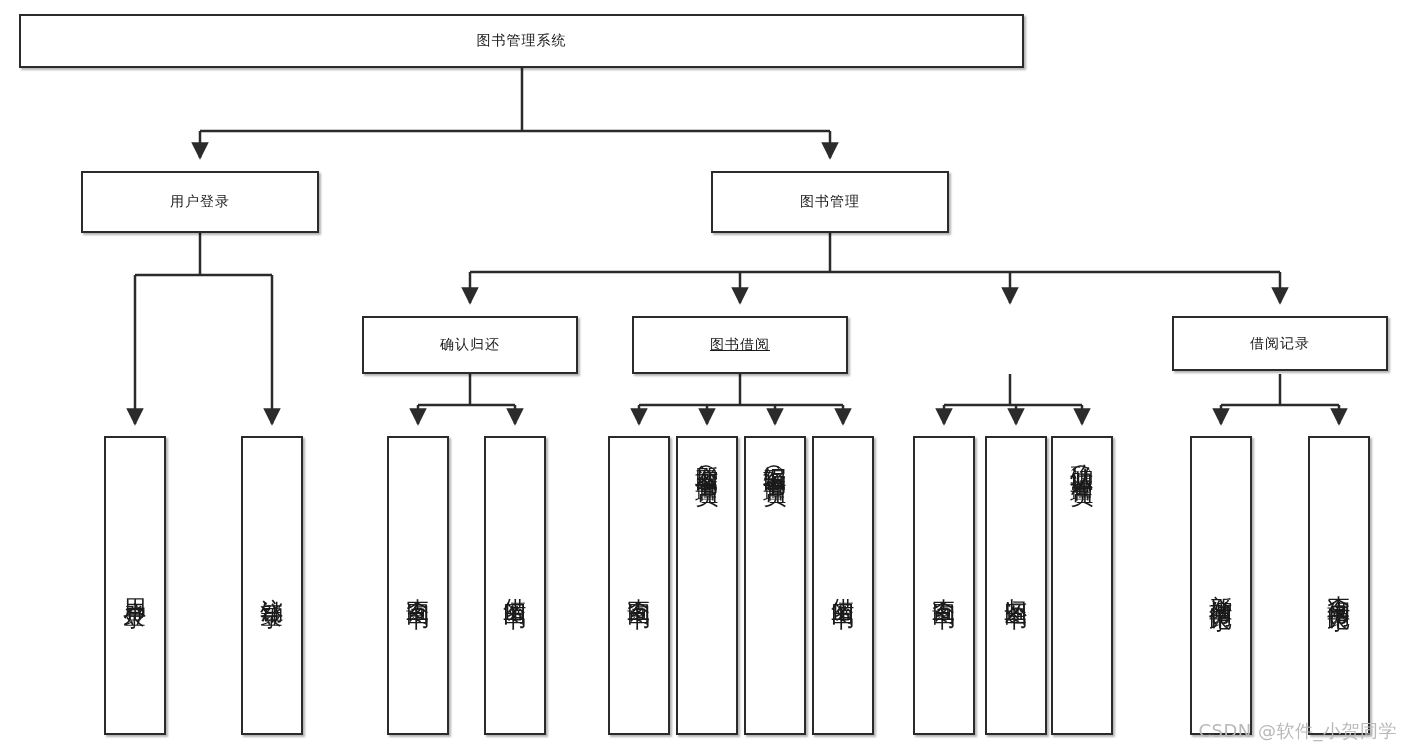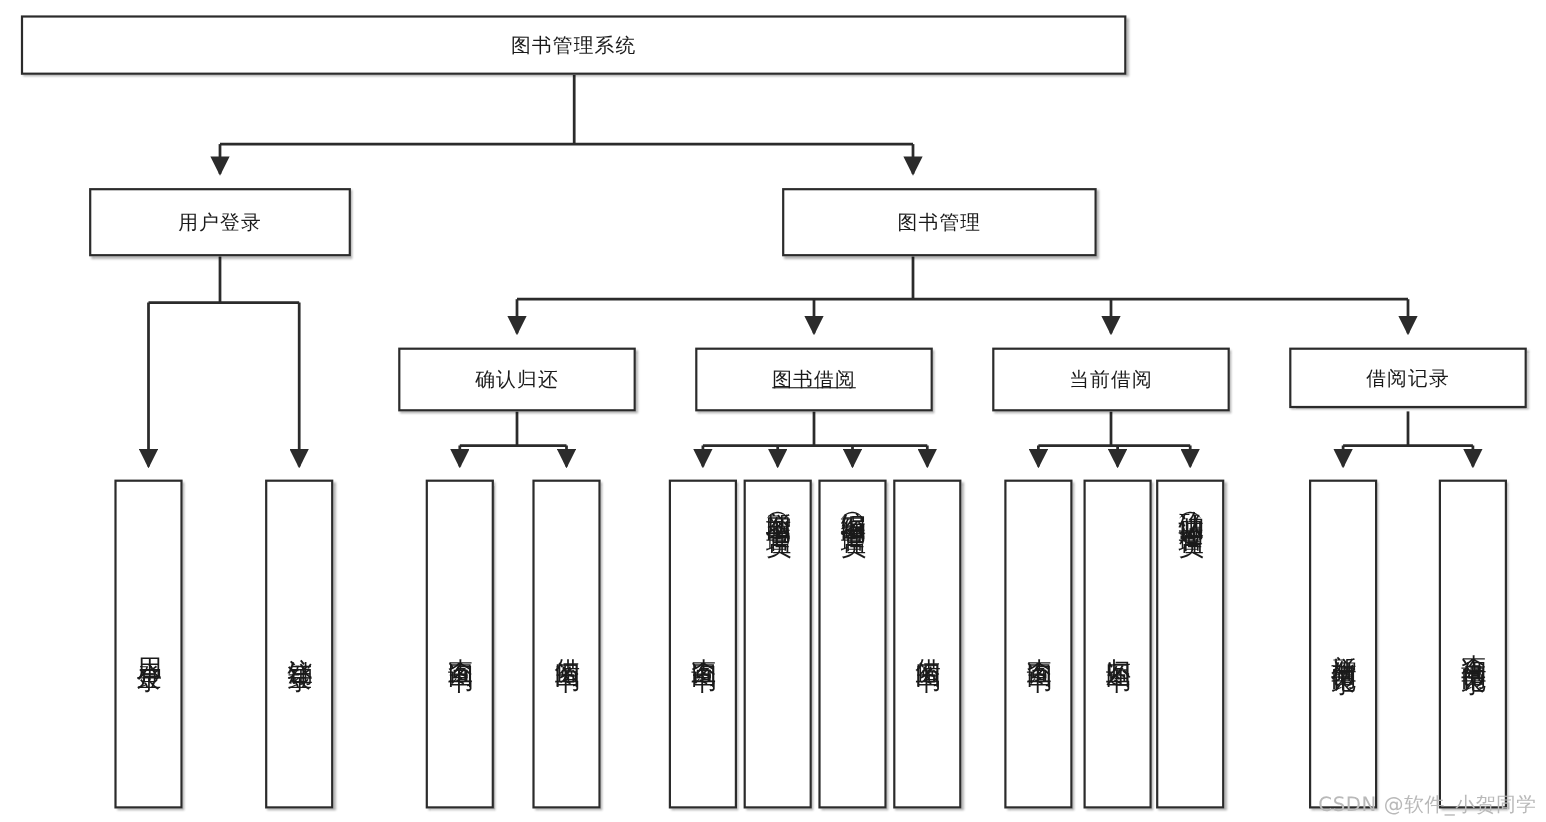--- a/index.html
+++ b/index.html
@@ -29,21 +29,21 @@
     box-sizing: border-box;
     background: #ffffff;
     border: 2px solid #2b2b2b;
     box-shadow: 2px 2px 2px rgba(0,0,0,0.30);
     display: flex;
     align-items: center;
     justify-content: center;
     color: #1a1a1a;
   }
   .node.horiz {
-    font-size: 18px;
+    font-size: 14px;
     letter-spacing: 1px;
   }
   .node.vert {
     align-items: flex-start;
     justify-content: center;
     padding-top: 8px;
   }
   .node.vert .vtext {
     writing-mode: vertical-rl;
     text-orientation: upright;
@@ -122,32 +122,29 @@
     </g>
   </svg>
 
   <div class="node horiz" style="left: 19px; top: 14px; width: 1005px; height: 54px;">
     <span>图书管理系统</span>
   </div>
 
   <div class="node horiz" style="left: 81px; top: 171px; width: 238px; height: 62px;">
     <span>用户登录</span>
   </div>
-  <div class="node horiz" style="left: 711px; top: 171px; width: 286px; height: 62px;">
+  <div class="node horiz" style="left: 711px; top: 171px; width: 238px; height: 62px;">
     <span>图书管理</span>
   </div>
 
   <div class="node horiz" style="left: 362px; top: 316px; width: 216px; height: 58px;">
     <span>确认归还</span>
   </div>
   <div class="node horiz" style="left: 632px; top: 316px; width: 216px; height: 58px; text-decoration: underline;">
     <span>图书借阅</span>
-  </div>
-  <div class="node horiz" style="left: 902px; top: 316px; width: 216px; height: 58px;">
-    <span>当前借阅</span>
   </div>
   <div class="node horiz" style="left: 1172px; top: 316px; width: 216px; height: 55px;">
     <span>借阅记录</span>
   </div>
 
   <div class="node vert centered" style="left: 104px; top: 436px; width: 62px; height: 299px;">
     <span class="vtext">用户登录</span>
   </div>
   <div class="node vert centered" style="left: 241px; top: 436px; width: 62px; height: 299px;">
     <span class="vtext">注销登录</span>

